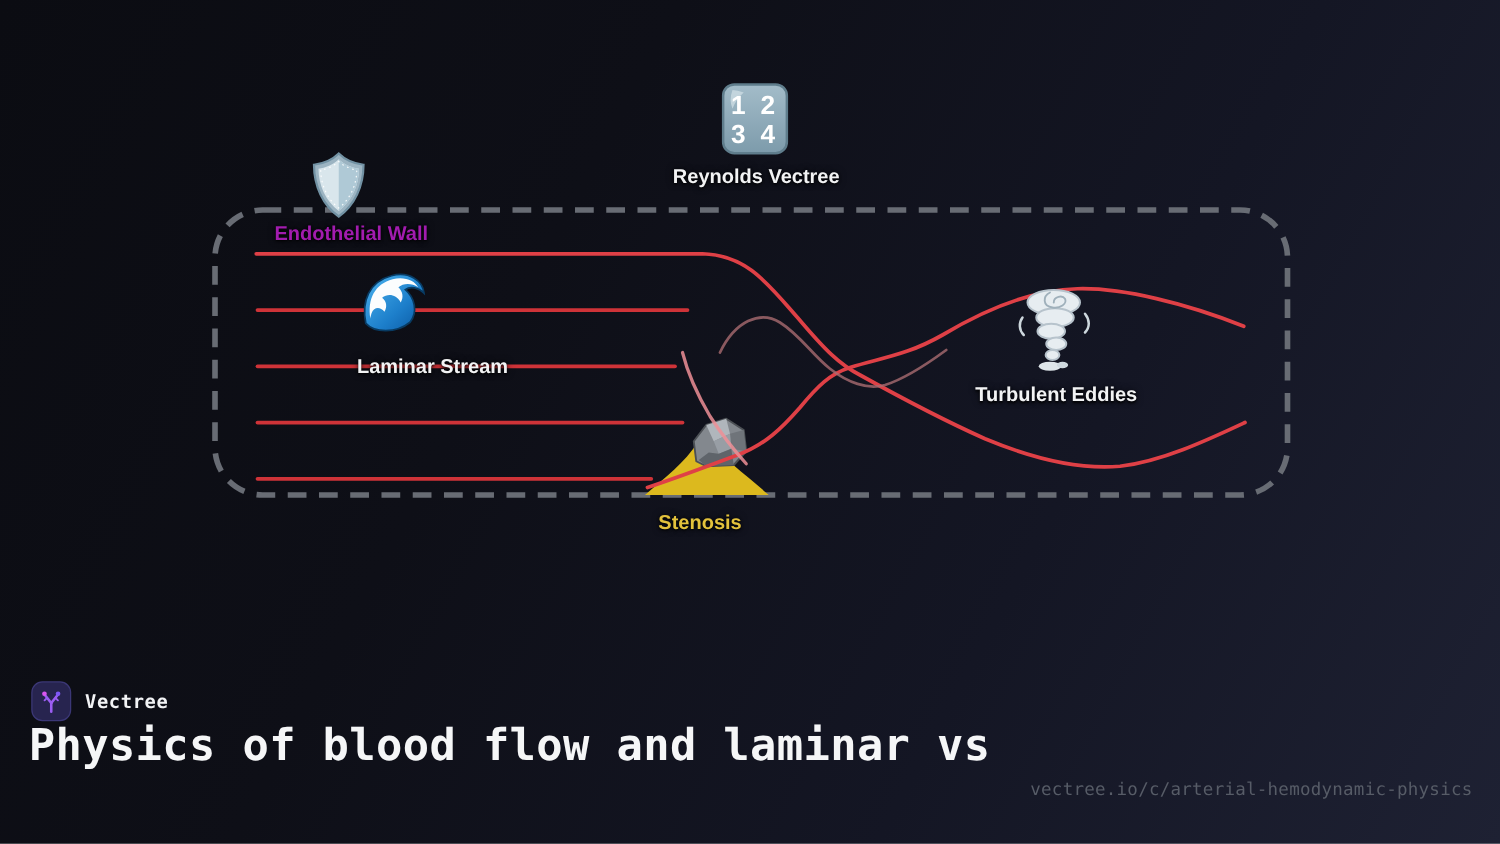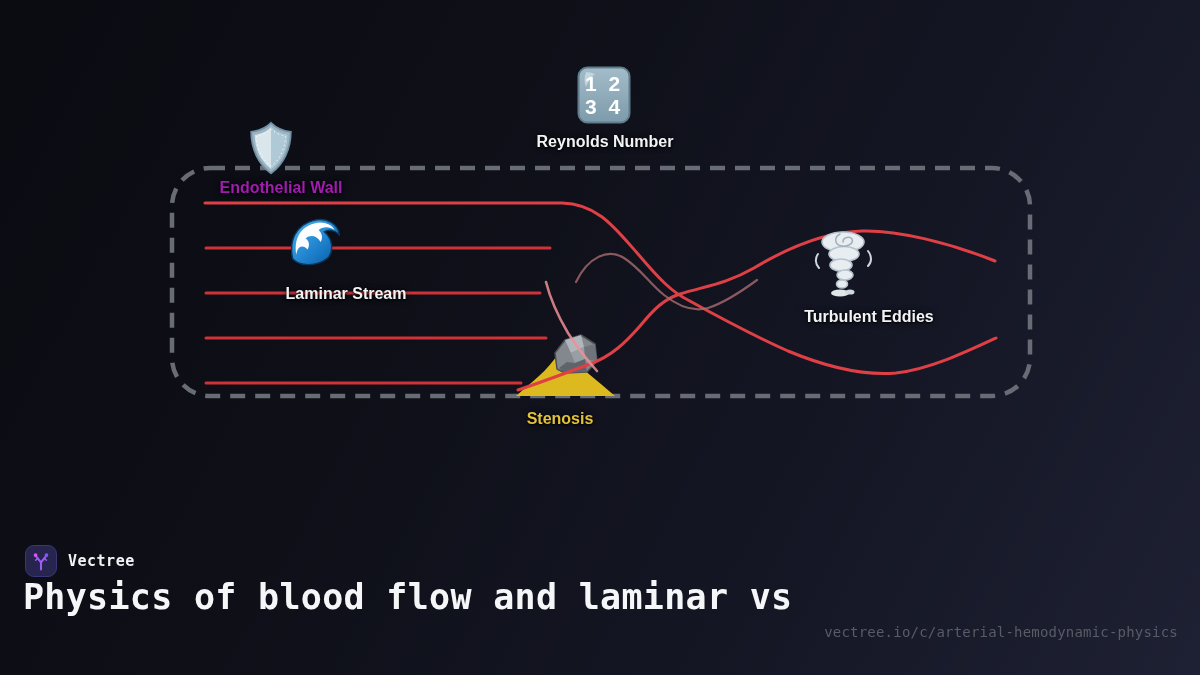--- a/index.html
+++ b/index.html
@@ -124,24 +124,24 @@
       <ellipse cx="31" cy="56" rx="5.5" ry="4"></ellipse>
     </g>
     <path d="M32,14 C32,9 39,8 41,11 C43,15 37,19 31,18 C23,17 23,9 29,6" fill="none" stroke="#9fb0bb" stroke-width="1.5" stroke-linecap="round"></path>
     <ellipse cx="29" cy="65" rx="9" ry="3.6" fill="#dfe6ea"></ellipse>
     <ellipse cx="39" cy="64" rx="4.5" ry="2.6" fill="#cfd9df"></ellipse>
     <path d="M7,26 C4,30 4,36 8,40" fill="none" stroke="#cdd7dd" stroke-width="2" stroke-linecap="round"></path>
     <path d="M57,23 C61,28 61,34 57,38" fill="none" stroke="#cdd7dd" stroke-width="2" stroke-linecap="round"></path>
   </svg>
 </div>
 
-<div class="label" style="left:605px;top:133px;">Reynolds Number</div>
+<div class="label" style="left:605px;top:133px;">Reynolds Vectree</div>
 <div class="label label-endothelial" style="left:281px;top:179px;">Endothelial Wall</div>
 <div class="label" style="left:326px;top:285px;margin-left:20px;">Laminar Stream</div>
-<div class="label" style="left:845px;top:308px;margin-left:24px;">Turbulent Eddies</div>
+<div class="label" style="left:845px;top:308px;">Turbulent Eddies</div>
 <div class="label label-stenosis" style="left:560px;top:410px;">Stenosis</div>
 
 <div class="footer-brand-row">
   <div class="brand-logo">
     <svg width="32" height="32" viewBox="0 0 32 32">
       <g stroke="#9b5df2" stroke-width="2.2" stroke-linecap="round" fill="none">
         <path d="M16,25 L16,17.5"></path>
         <path d="M16,17.5 L10.2,10.2"></path>
         <path d="M16,17.5 L21.8,10.2"></path>
         <path d="M12,13.5 L10.3,15.2" stroke-width="1.6"></path>

